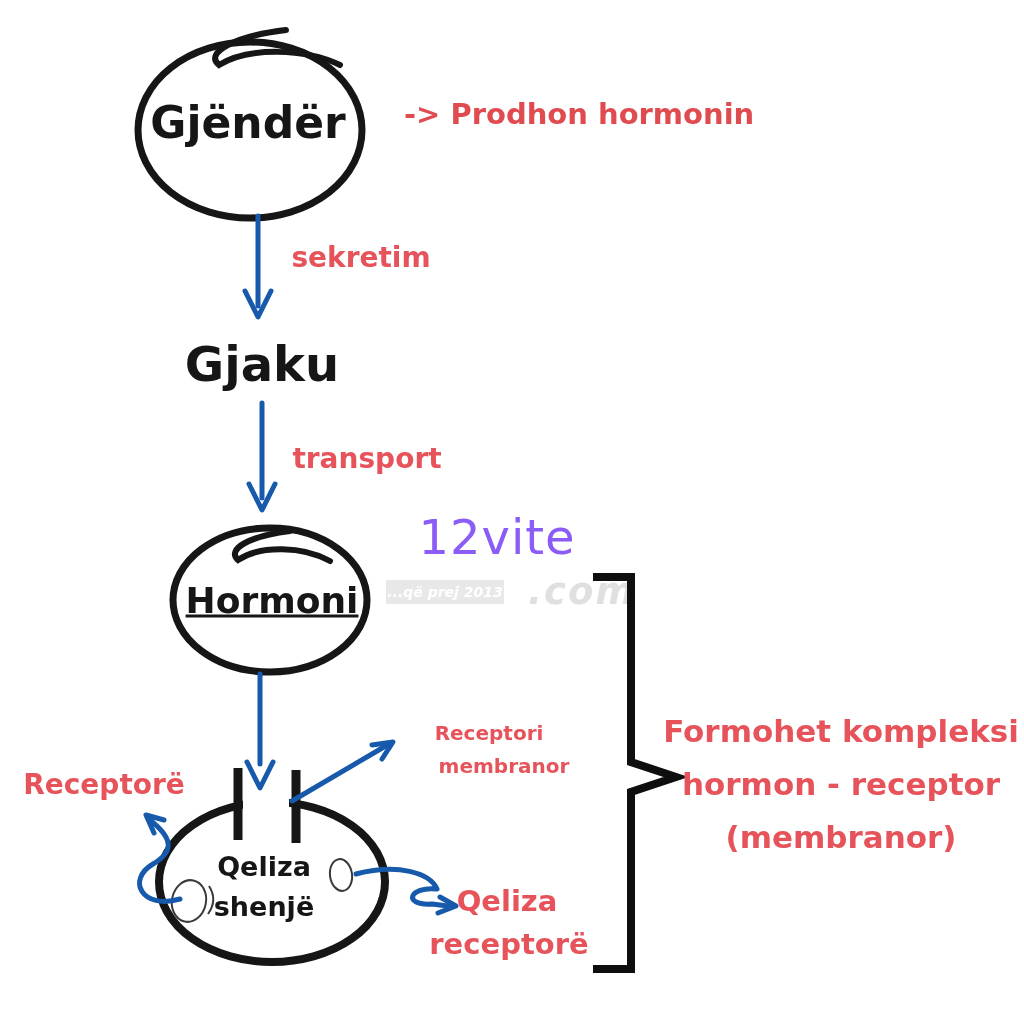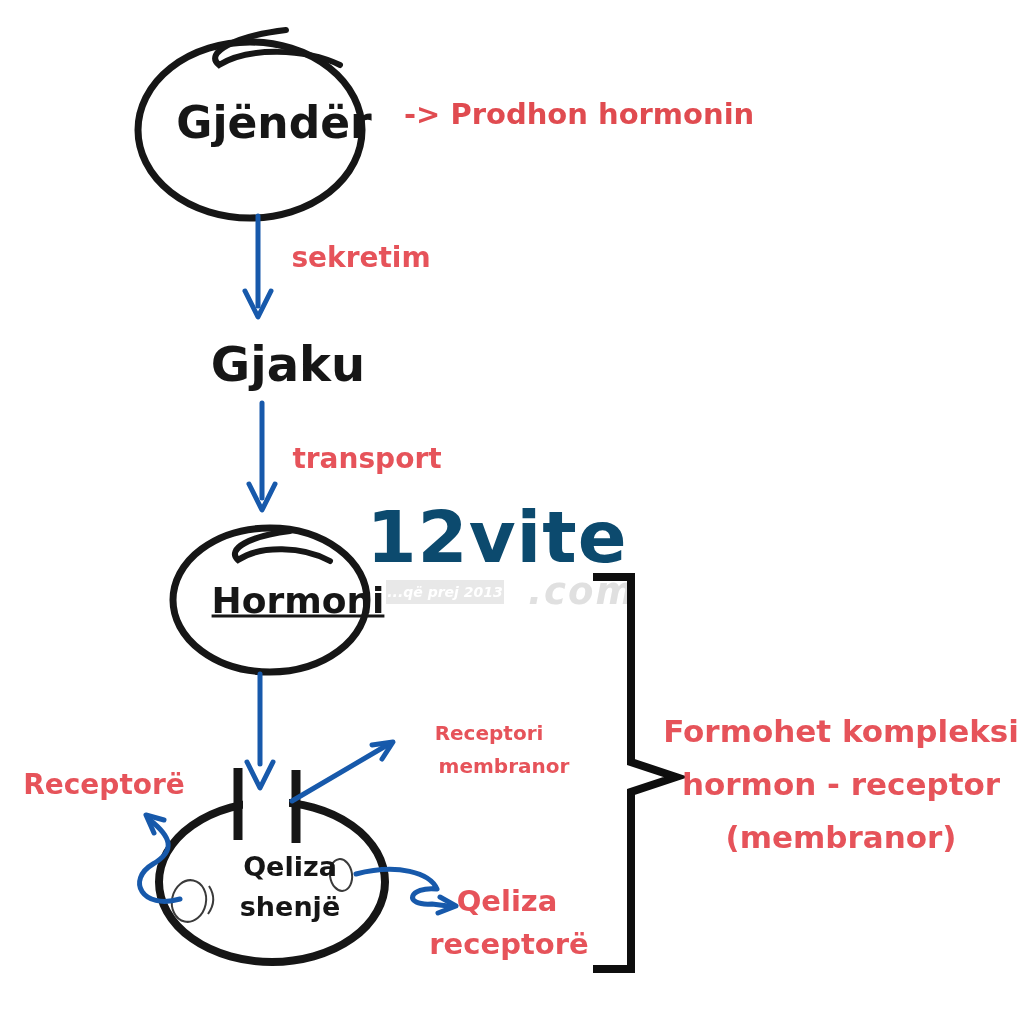--- a/index.html
+++ b/index.html
@@ -1,25 +1,25 @@
 <!DOCTYPE html>
 <html><head>
 <meta charset="utf-8">
 <style>
   html,body{margin:0;padding:0;background:#ffffff;}
   #stage{
     position:relative;width:1024px;height:1024px;background:#ffffff;overflow:hidden;
     font-family:"DejaVu Sans","Liberation Sans",sans-serif;
   }
   .txt{position:absolute;transform:translate(-50%,-50%);white-space:nowrap;font-weight:bold;}
-  .ink{color:#161616;margin-left:26px;}
+  .ink{color:#161616;}
   .red{color:#e6535a;}
   
   .wm-brand{position:absolute;left:497px;top:537px;transform:translate(-50%,-50%);
-    font-size:72px;font-weight:bold;color:#0c4a6e;letter-spacing:1px;}
+    font-size:48px;font-weight:normal;color:#8b5cf6;letter-spacing:1px;}
   .wm-domain{position:absolute;left:566px;top:591px;transform:translate(-50%,-50%);
     font-size:37px;font-weight:bold;font-style:italic;color:#e0e0e0;letter-spacing:2px;margin-left:16px;}
   .wm-tagbox{position:absolute;left:386px;top:580px;width:118px;height:24px;background:#e8e8e8;
     display:flex;align-items:center;justify-content:center;}
   .wm-tagline{font-size:14px;font-weight:bold;font-style:italic;color:#ffffff;}
   svg{position:absolute;left:0;top:0;}
   
   .t-gland{font-size:44px;}
   .t-note{font-size:29px;transform:translateY(-50%);color:#e04b50;}
   .t-step{font-size:28px;}

